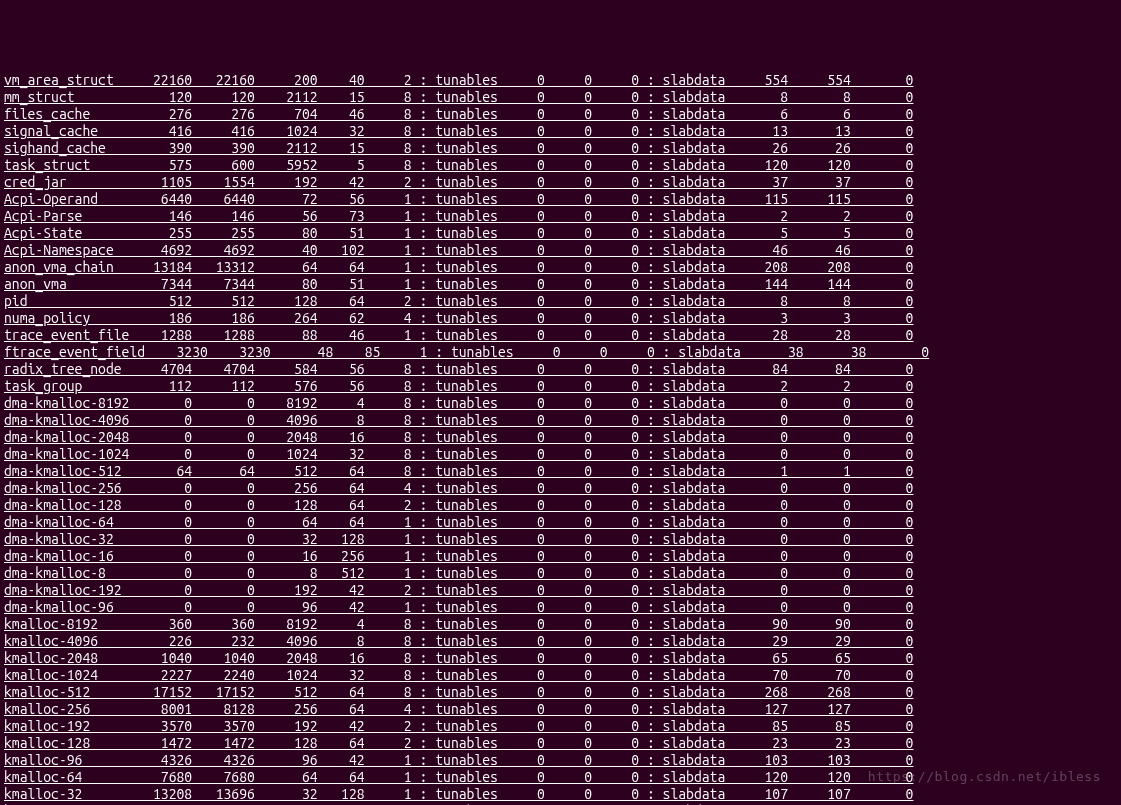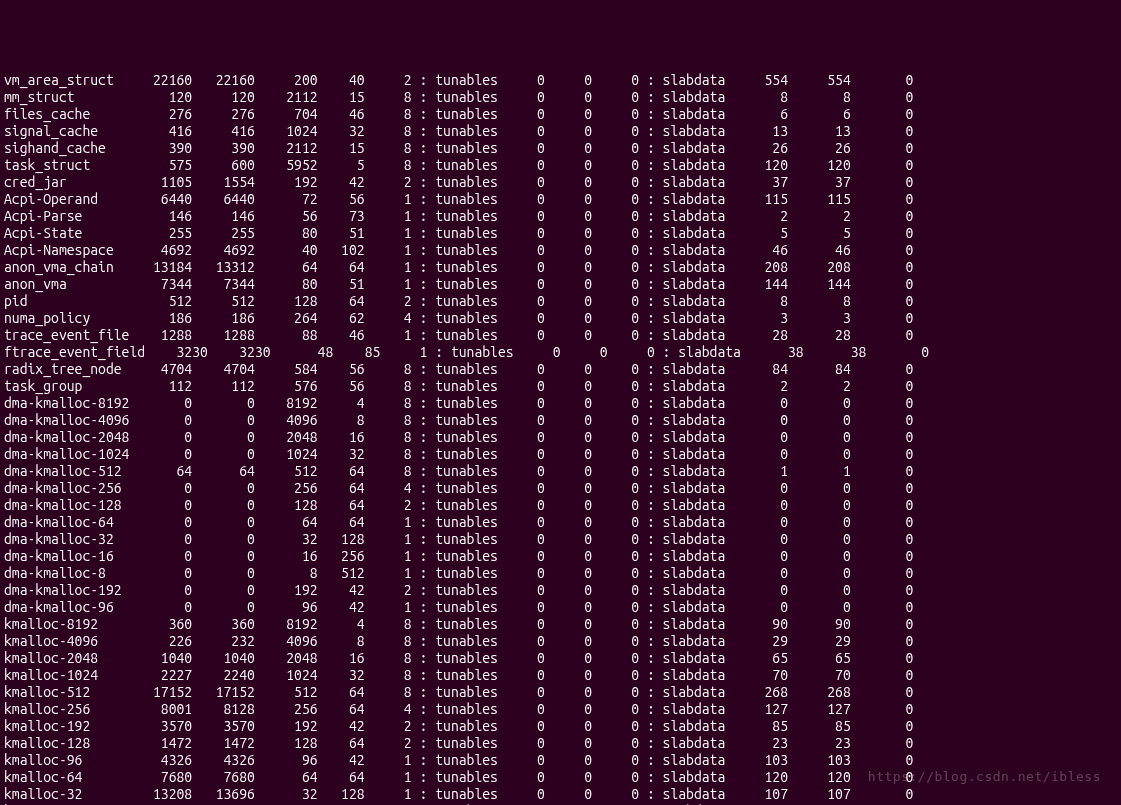--- a/index.html
+++ b/index.html
@@ -7,21 +7,21 @@
     padding: 4px;
     background: #2c001e;
     color: #ffffff;
     font-family: "Ubuntu Mono", "DejaVu Sans Mono", Consolas, monospace;
     font-size: 14px;
     line-height: 17px;
     white-space: pre;
     width: 1121px;
     box-sizing: border-box;
   }
-  .row { display: block; }
+  .row { display: block; text-decoration: underline; }
   .watermark {
     position: absolute;
     right: 20px;
     bottom: 20px;
     color: rgba(255,255,255,0.25);
     font-size: 13px;
     letter-spacing: 0.5px;
     font-family: monospace;
   }
 </style>

